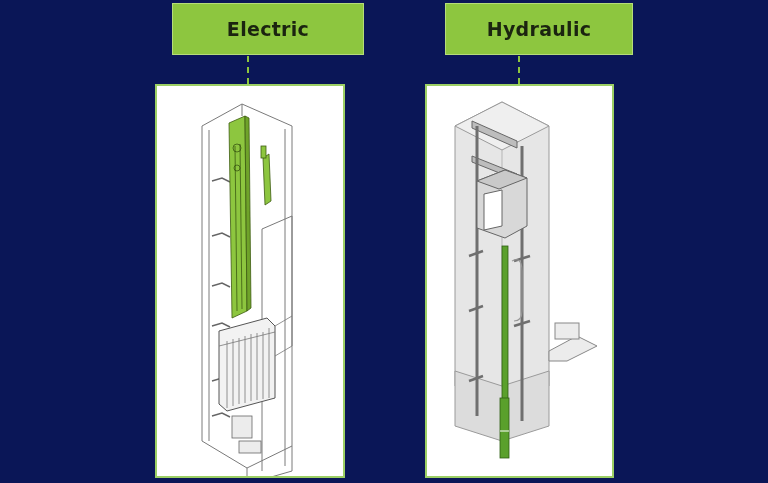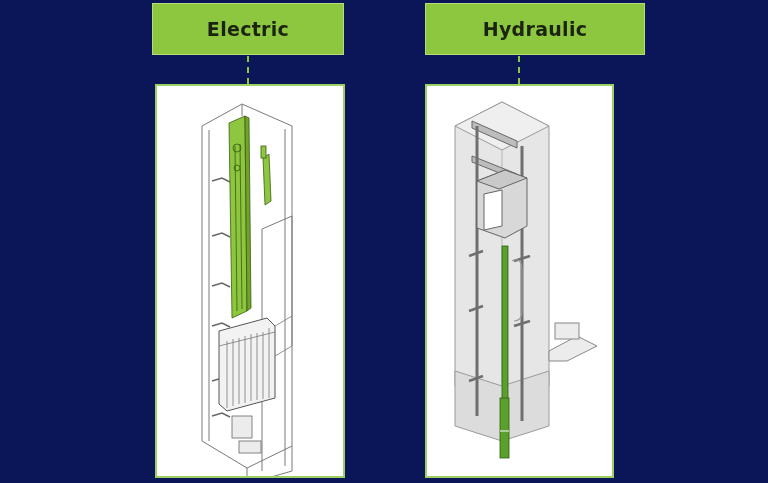--- a/index.html
+++ b/index.html
@@ -1,17 +1,17 @@
 <!DOCTYPE html>
 <html><head>
 <meta charset="utf-8">
 <style>
   html, body { margin:0; padding:0; }
   body { width:768px; height:483px; background:#0a1657; position:relative; overflow:hidden; font-family:"DejaVu Sans", sans-serif; }
-  .title-box { position:absolute; background:#8dc63f; border:1px solid #b5dc7a; color:#1b2410; display:flex; align-items:center; justify-content:center; text-align:center; font-weight:bold; font-size:19px; line-height:22px; letter-spacing:0.3px; box-sizing:border-box; }
+  .title-box { position:absolute; background:#8dc63f; border:1px solid #b5dc7a; color:#1b2410; display:flex; align-items:center; justify-content:center; text-align:center; font-weight:bold; font-size:19px; line-height:22px; letter-spacing:0.3px; box-sizing:border-box;margin-left:20px; }
   .connector { position:absolute; width:0; border-left:2px dashed #8dc63f; }
   .panel { position:absolute; background:#ffffff; border:2px solid #9ccf64; box-sizing:border-box; overflow:hidden; }
   svg { display:block; }
 </style>
 </head>
 <body>
 
 <div class="title-box" style="left:152px; top:3px; width:192px; height:52px; flex-direction:column;">
   <span>Electric</span>
 </div>
@@ -68,21 +68,21 @@
       <line x1="118" y1="270" x2="135" y2="260"></line>
     </g>
 
     <g fill="#ececec" stroke="#666" stroke-width="0.8">
       <rect x="75" y="330" width="20" height="22"></rect>
       <rect x="82" y="355" width="22" height="12"></rect>
     </g>
   </svg>
 </div>
 
-<div class="title-box" style="left:425px; top:3px; width:220px; height:52px;">
+<div class="title-box" style="left:425px; top:3px; width:188px; height:52px;">
   <span>Hydraulic</span>
 </div>
 <div class="connector" style="left:518px; top:56px; height:28px;"></div>
 
 <div class="panel" style="left:425px; top:84px; width:189px; height:394px;">
   <svg width="185" height="390" viewBox="0 0 185 390">
 
     <g stroke="#9a9a9a" stroke-width="1">
       <polygon points="28,40 75,16 122,40 122,300 75,325 28,300" fill="#e6e6e6"></polygon>
       <polygon points="75,16 122,40 75,64 28,40" fill="#efefef"></polygon>

